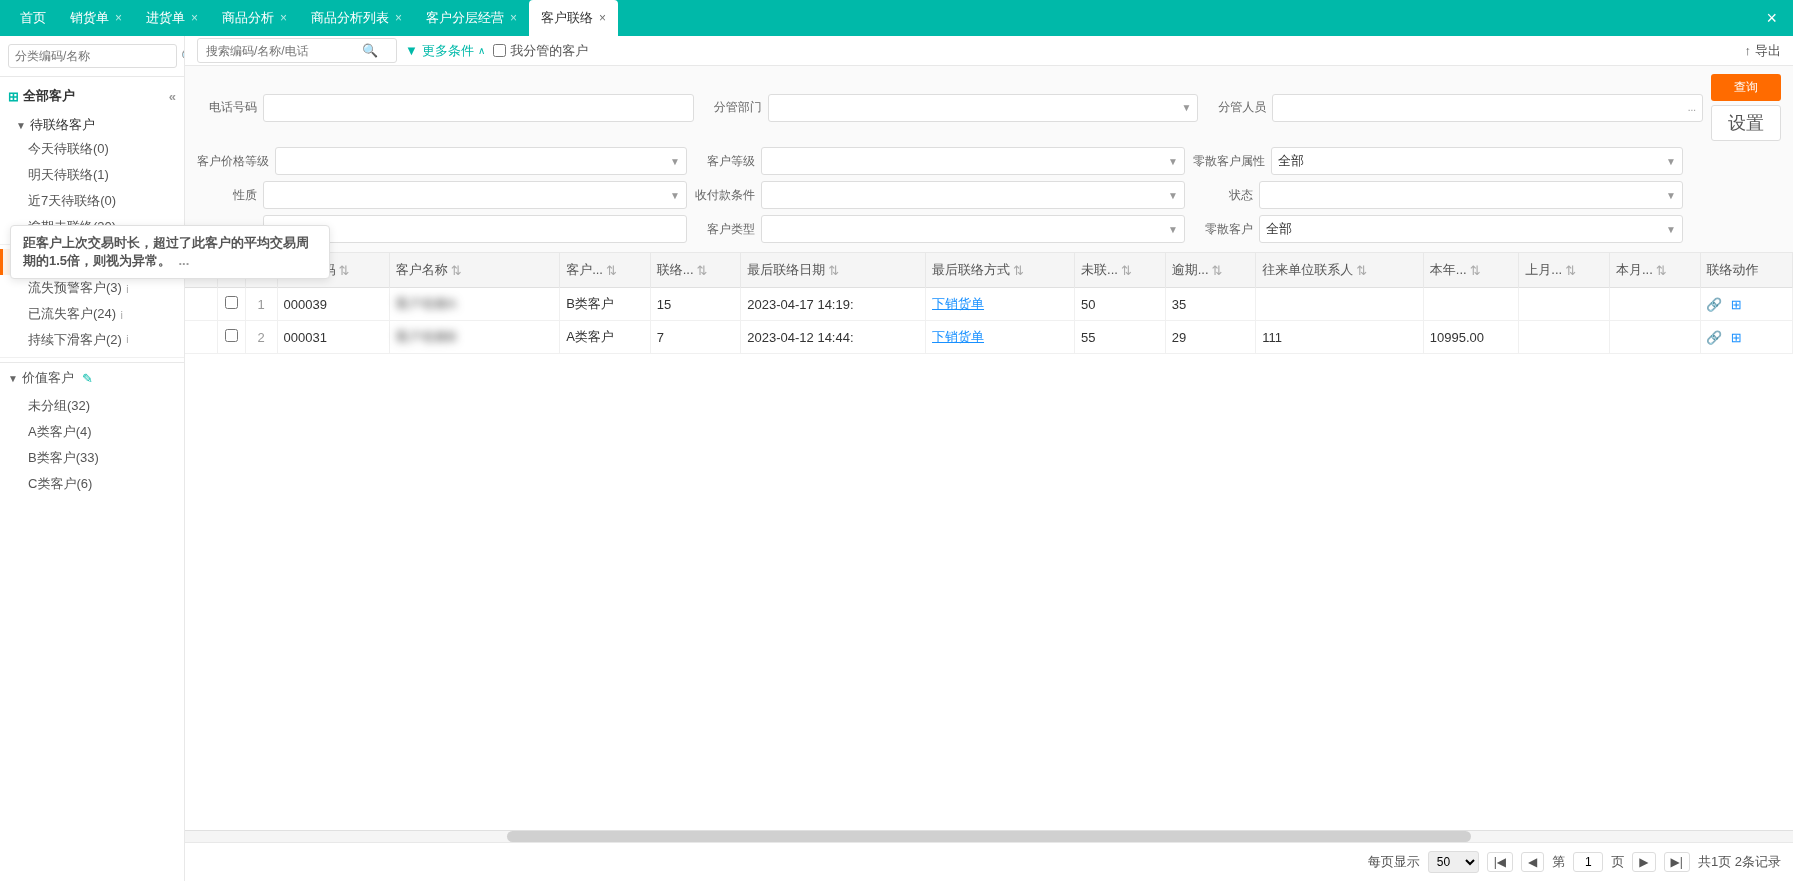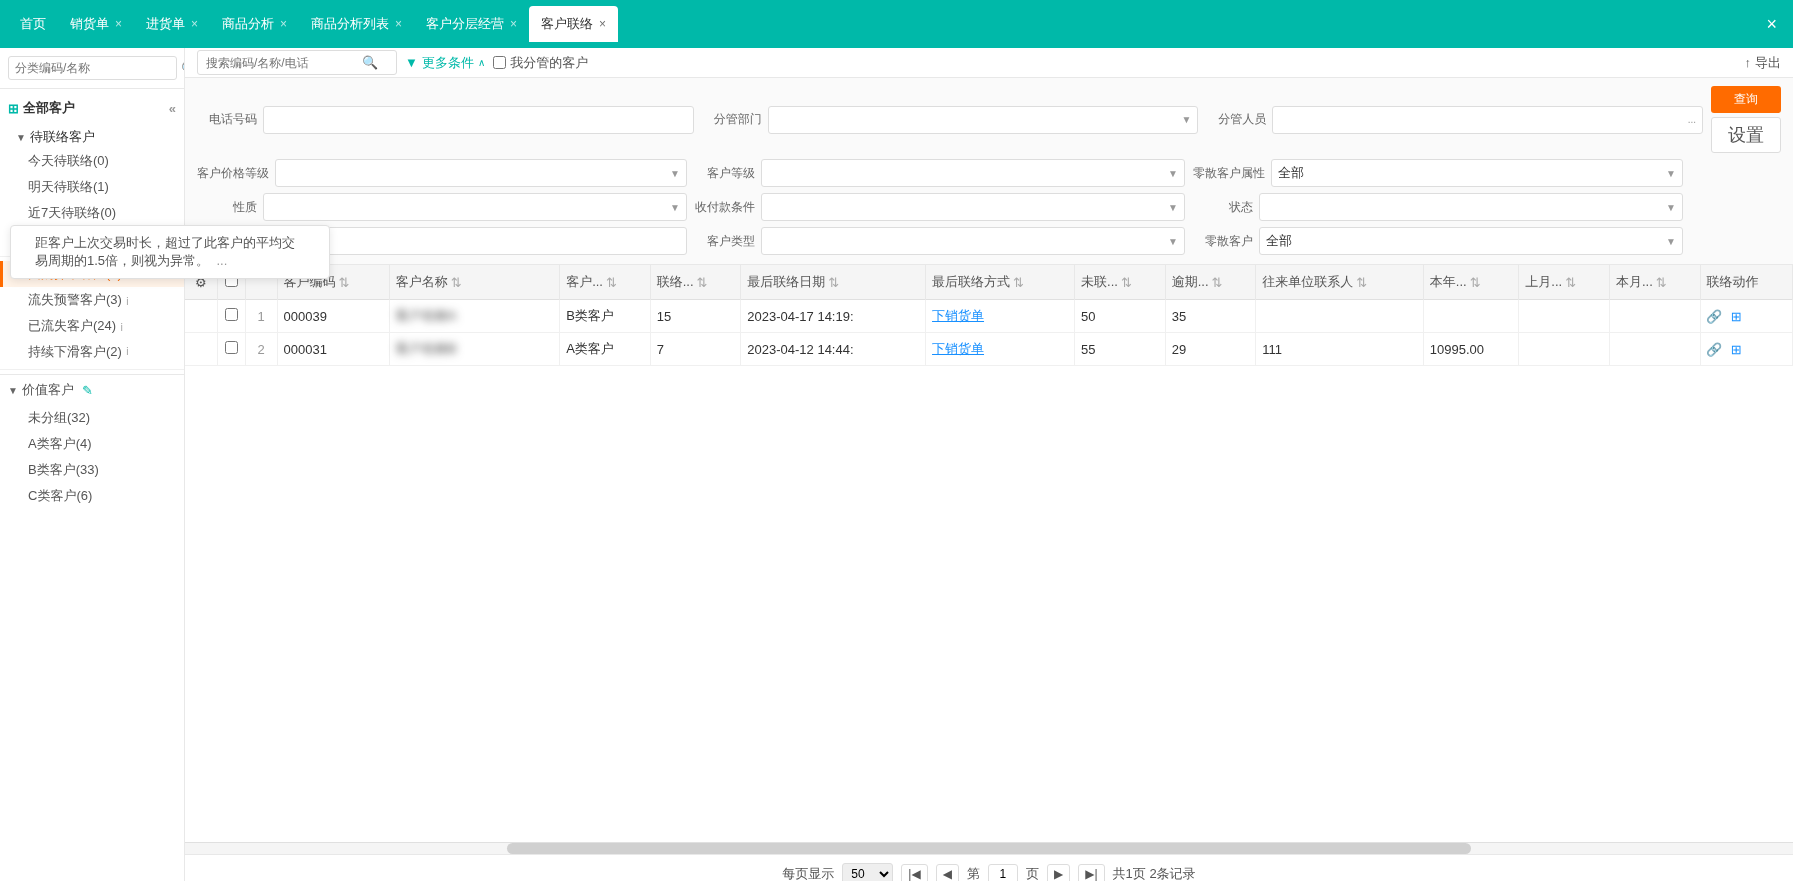--- a/index.html
+++ b/index.html
@@ -1,21 +1,21 @@
 <!DOCTYPE html>
 <html><head>
   <meta charset="utf-8">
   <style>
     * { box-sizing: border-box; margin: 0; padding: 0; font-family: 'Microsoft YaHei', Arial, sans-serif; font-size: 13px; }
     body { background: #f5f5f5; overflow: hidden; width: 1793px; height: 881px; }
 
     
     .top-nav {
       background: #00b9a9;
-      height: 48px;
+      height: 36px;
       display: flex;
       align-items: center;
       padding: 0 8px;
       color: white;
     }
     .nav-item {
       padding: 0 12px;
       height: 36px;
       display: flex;
       align-items: center;
@@ -120,26 +120,27 @@
       background: #f0f0f0;
       margin: 4px 0;
     }
     .tooltip-popup {
       position: absolute;
       left: 10px;
       top: 225px;
       background: #fff;
       border: 1px solid #e0e0e0;
       border-radius: 4px;
-      padding: 8px 24px;
+      padding: 8px 12px;
       font-size: 12px;
       color: #555;
       max-width: 320px;
       z-index: 100;
       box-shadow: 0 2px 8px rgba(0,0,0,0.1);
+      font-weight: bold;
     }
     .sidebar-bottom {
       padding: 6px 8px;
       border-top: 1px solid #e8e8e8;
       display: flex;
       align-items: center;
       gap: 4px;
       font-size: 12px;
       color: #555;
     }
@@ -337,21 +338,21 @@
       filter: blur(4px);
       user-select: none;
     }
 
     
     .table-footer {
       padding: 8px 12px;
       border-top: 1px solid #e8e8e8;
       display: flex;
       align-items: center;
-      justify-content: center;
+      justify-content: flex-end;
       gap: 8px;
       font-size: 12px;
       color: #555;
       background: white;
     }
     .pagination-select {
       border: 1px solid #ddd;
       border-radius: 3px;
       padding: 2px 4px;
       font-size: 12px;

